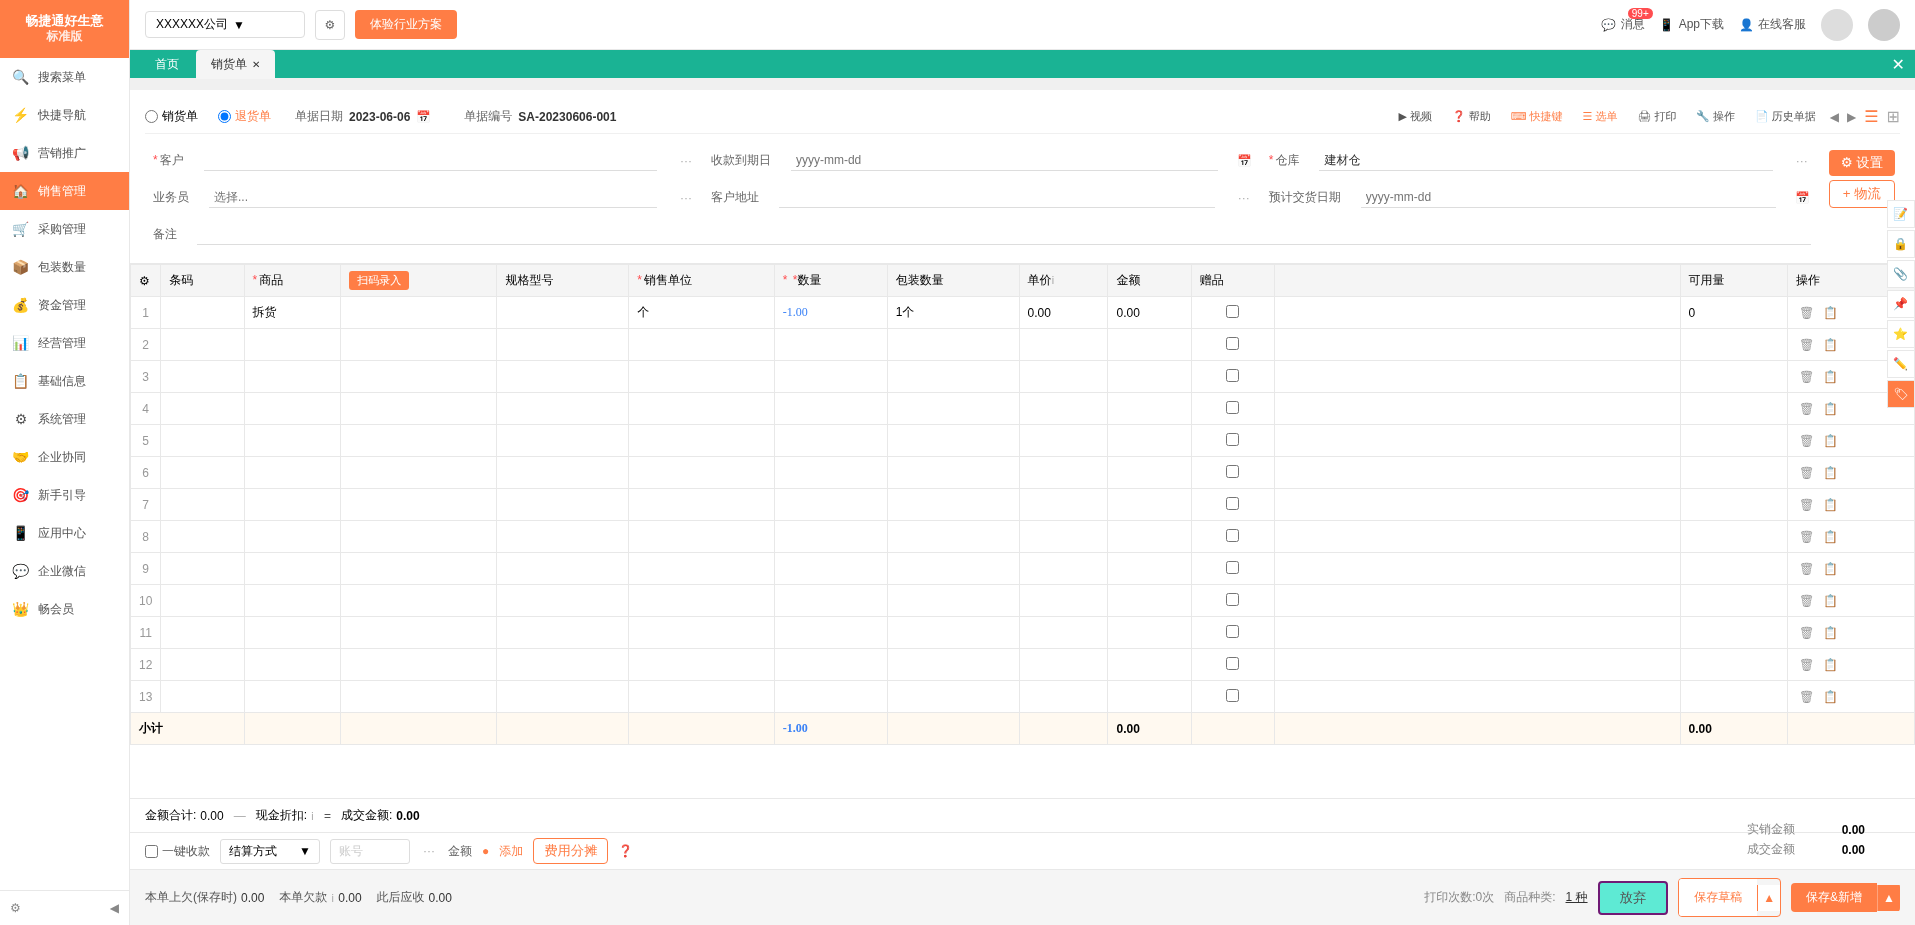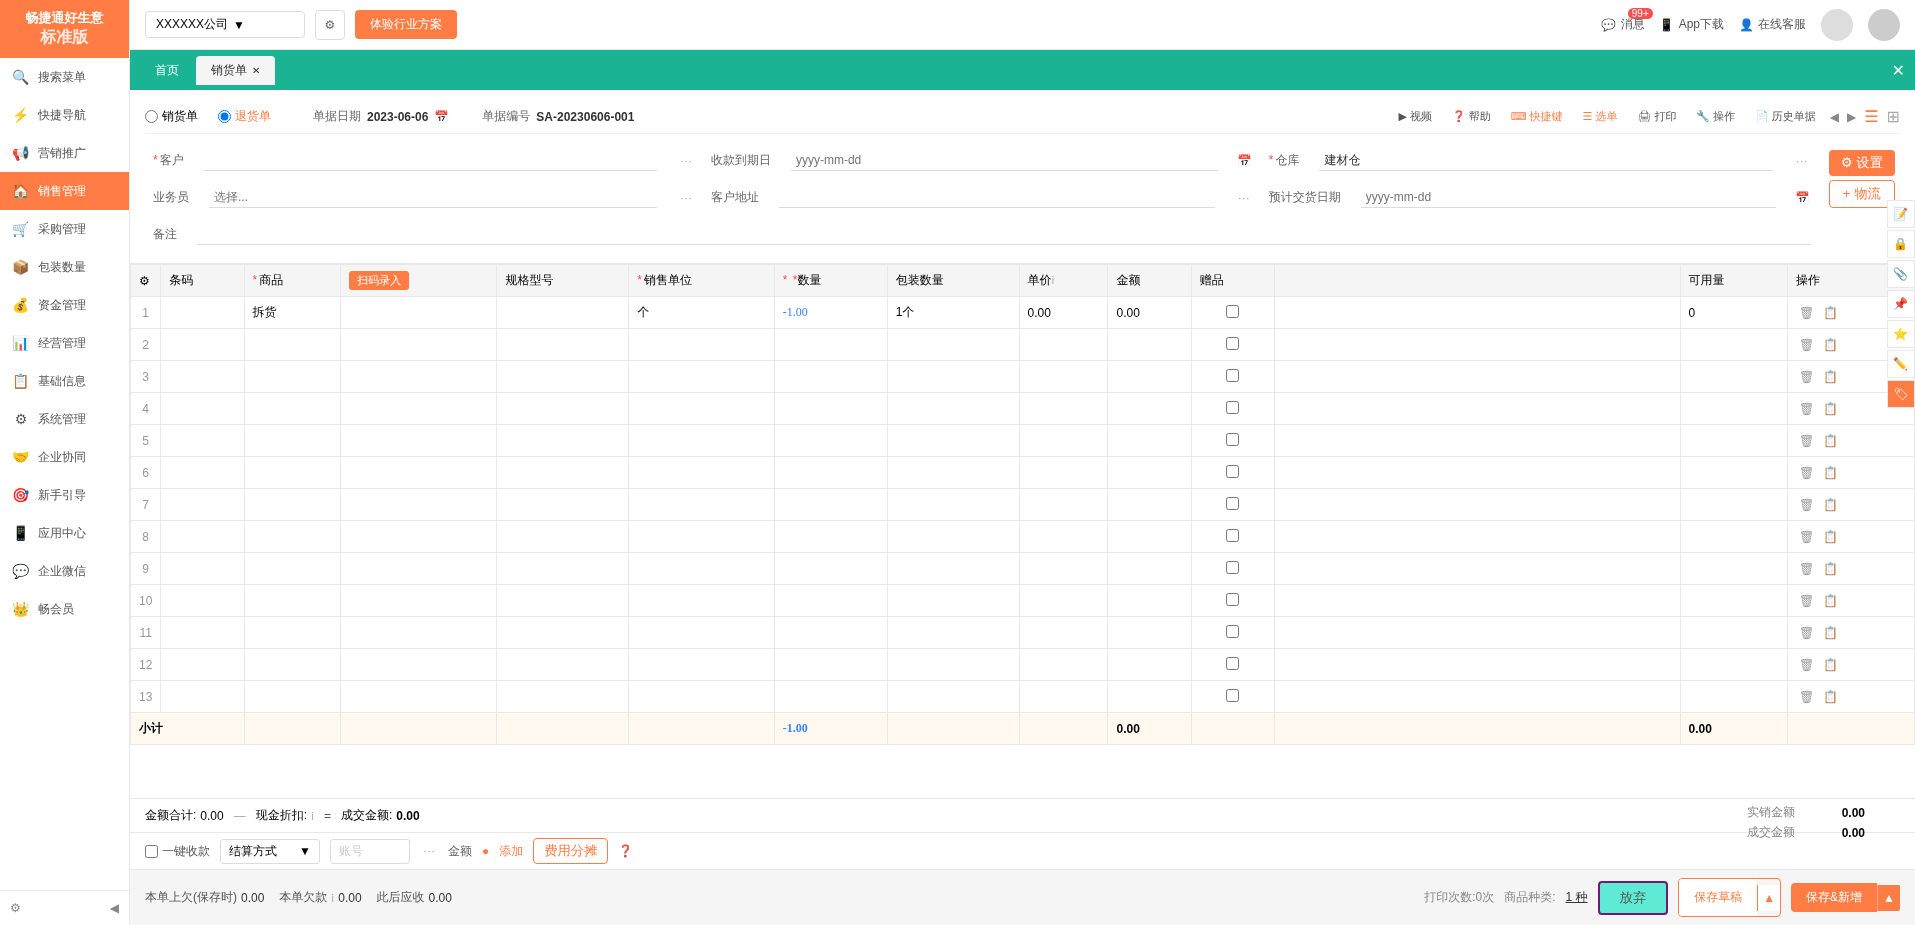--- a/index.html
+++ b/index.html
@@ -8,21 +8,21 @@
     
     .sidebar {
       position: fixed; left: 0; top: 0; width: 130px; height: 100%; background: #fff;
       display: flex; flex-direction: column; z-index: 100; border-right: 1px solid #e8e8e8;
     }
     .sidebar-logo {
       background: #ff7d45; height: 58px; display: flex; align-items: center; justify-content: center;
       color: #fff; font-size: 13px; font-weight: bold; padding: 5px;
     }
     .sidebar-logo .logo-text { text-align: center; line-height: 1.3; }
-    .sidebar-logo .sub-text { font-size: 16px; opacity: 0.85; }
+    .sidebar-logo .sub-text { font-size: 12px; opacity: 0.85; font-family: Liberation Mono, monospace; }
     .sidebar-item {
       display: flex; align-items: center; padding: 10px 12px; cursor: pointer;
       color: #555; transition: background 0.2s; gap: 8px;
     }
     .sidebar-item.active { background: #ff7d45; color: #fff; }
     .sidebar-item .icon { width: 18px; height: 18px; display: flex; align-items: center; justify-content: center; font-size: 14px; }
     .sidebar-item .label { font-size: 12px; }
     .sidebar-bottom {
       margin-top: auto; padding: 10px; display: flex; align-items: center; justify-content: space-between;
       border-top: 1px solid #e8e8e8;
@@ -47,21 +47,21 @@
       padding: 6px 15px; cursor: pointer; font-size: 12px;
     }
     .topbar-right { margin-left: auto; display: flex; align-items: center; gap: 15px; }
     .notif-btn { position: relative; display: flex; align-items: center; gap: 4px; cursor: pointer; color: #555; }
     .badge { background: #ff4d4f; color: #fff; font-size: 10px; border-radius: 8px; padding: 0 4px; position: absolute; top: -8px; right: -8px; }
     .topbar-right .action-link { display: flex; align-items: center; gap: 4px; cursor: pointer; color: #555; }
     .avatar { width: 32px; height: 32px; border-radius: 50%; background: #ddd; }
 
     
     .tabbar {
-      position: fixed; left: 130px; top: 50px; right: 0; height: 40px;
+      position: fixed; left: 130px; top: 50px; right: 0; height: 28px;
       background: #1ab394; display: flex; align-items: center; z-index: 98; padding: 0 10px; gap: 2px;
     }
     .tab {
       padding: 6px 15px; cursor: pointer; color: rgba(255,255,255,0.75); font-size: 12px;
       border-radius: 4px 4px 0 0; display: flex; align-items: center; gap: 5px;
     }
     .tab.active { background: #f5f5f5; color: #333; }
     .tab.home { color: #fff; }
     .tab-close { font-size: 10px; cursor: pointer; }
     .close-all-btn { margin-left: auto; color: #fff; cursor: pointer; font-size: 16px; }
@@ -319,21 +319,21 @@
     <div class="radio-row">
       <label class="radio-label">
         <input type="radio" name="doctype" value="sales" style="">
         <span>销货单</span>
       </label>
       <label class="radio-label">
         <input type="radio" name="doctype" value="return" checked="" style="">
         <span style="color:#ff7d45">退货单</span>
       </label>
 
-      <div class="date-field" style="margin-left:22px">
+      <div class="date-field" style="margin-left:4px">
         <span class="field-label">单据日期</span>
         <span class="field-value">2023-06-06</span>
         <span class="calendar-btn">📅</span>
       </div>
 
       <div class="doc-number">
         <span class="field-label">单据编号</span>
         <span class="field-value">SA-20230606-001</span>
       </div>
 
@@ -737,21 +737,21 @@
     <div class="summary-item">
       <span>现金折扣:</span>
       <span class="info-icon">ℹ</span>
     </div>
     <span class="equals-sep">=</span>
     <div class="summary-item">
       <span>成交金额:</span>
       <span class="transaction-amount">0.00</span>
     </div>
 
-    <div class="bottom-right-summary" style="position:absolute;right:50px;top:5px;">
+    <div class="bottom-right-summary" style="position:absolute;right:50px;top:22px;">
       <div style="display:flex;gap:20px;align-items:center;">
         <span style="color:#888">实销金额</span>
         <span style="font-weight:bold;min-width:50px;text-align:right">0.00</span>
       </div>
       <div style="display:flex;gap:20px;align-items:center;">
         <span style="color:#888">成交金额</span>
         <span style="font-weight:bold;min-width:50px;text-align:right">0.00</span>
       </div>
     </div>
   </div>

